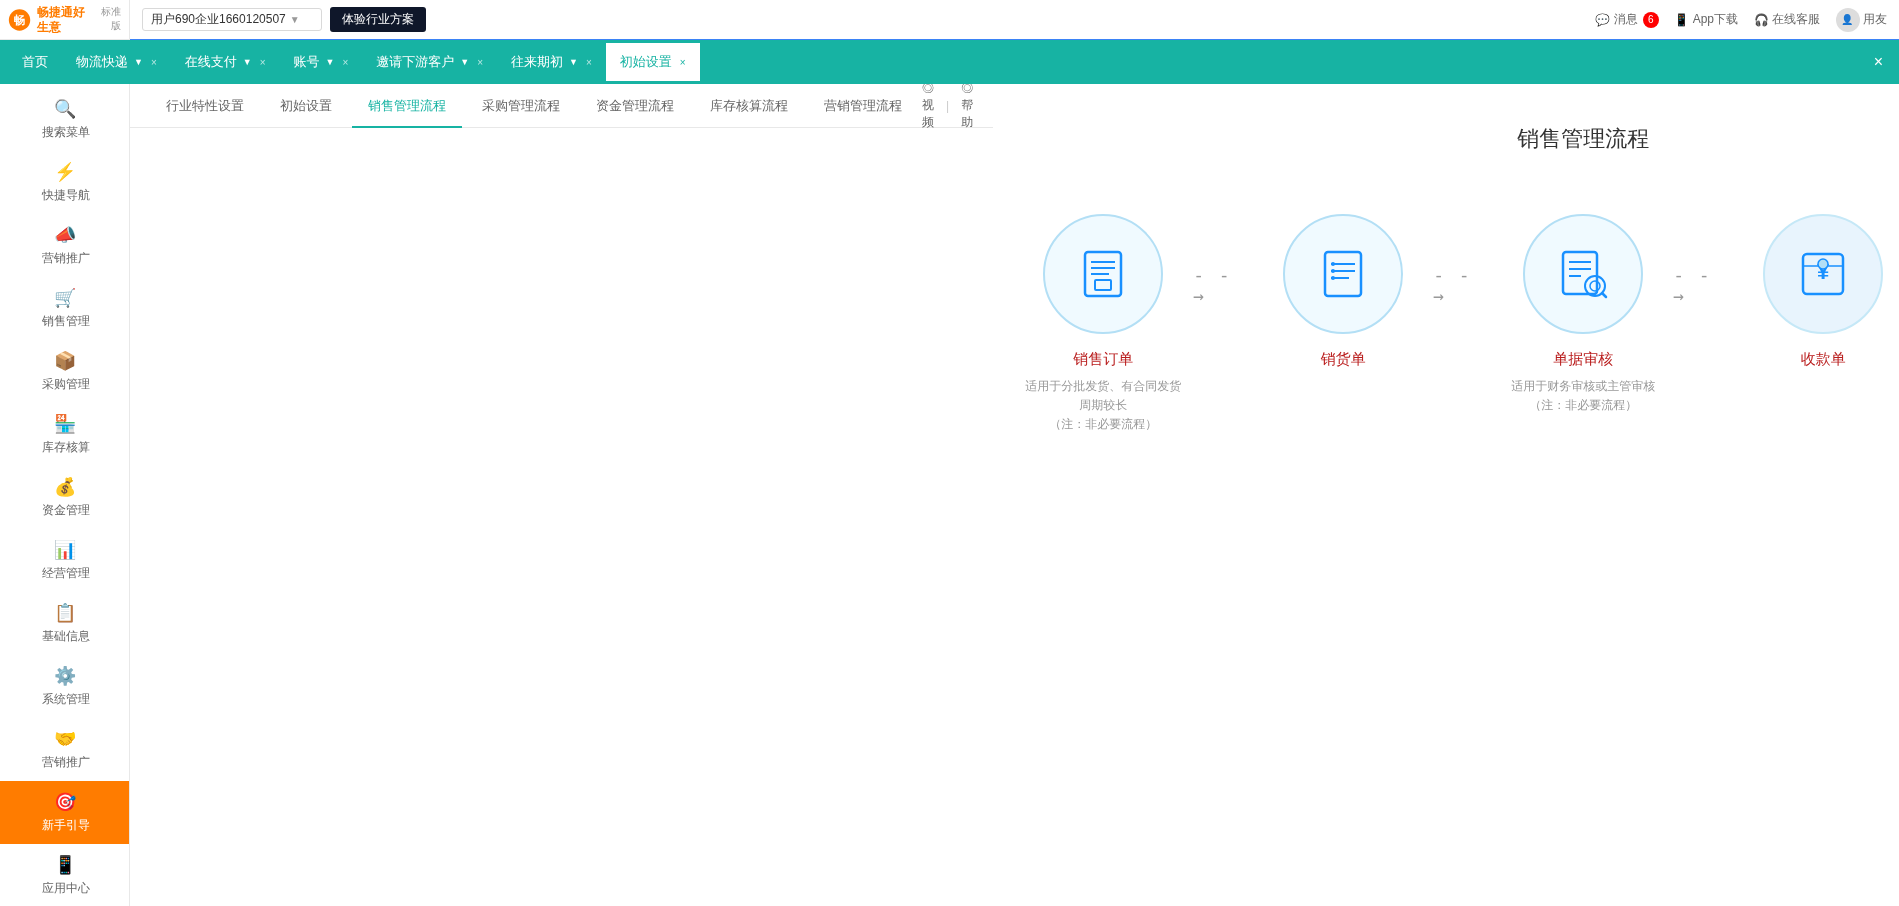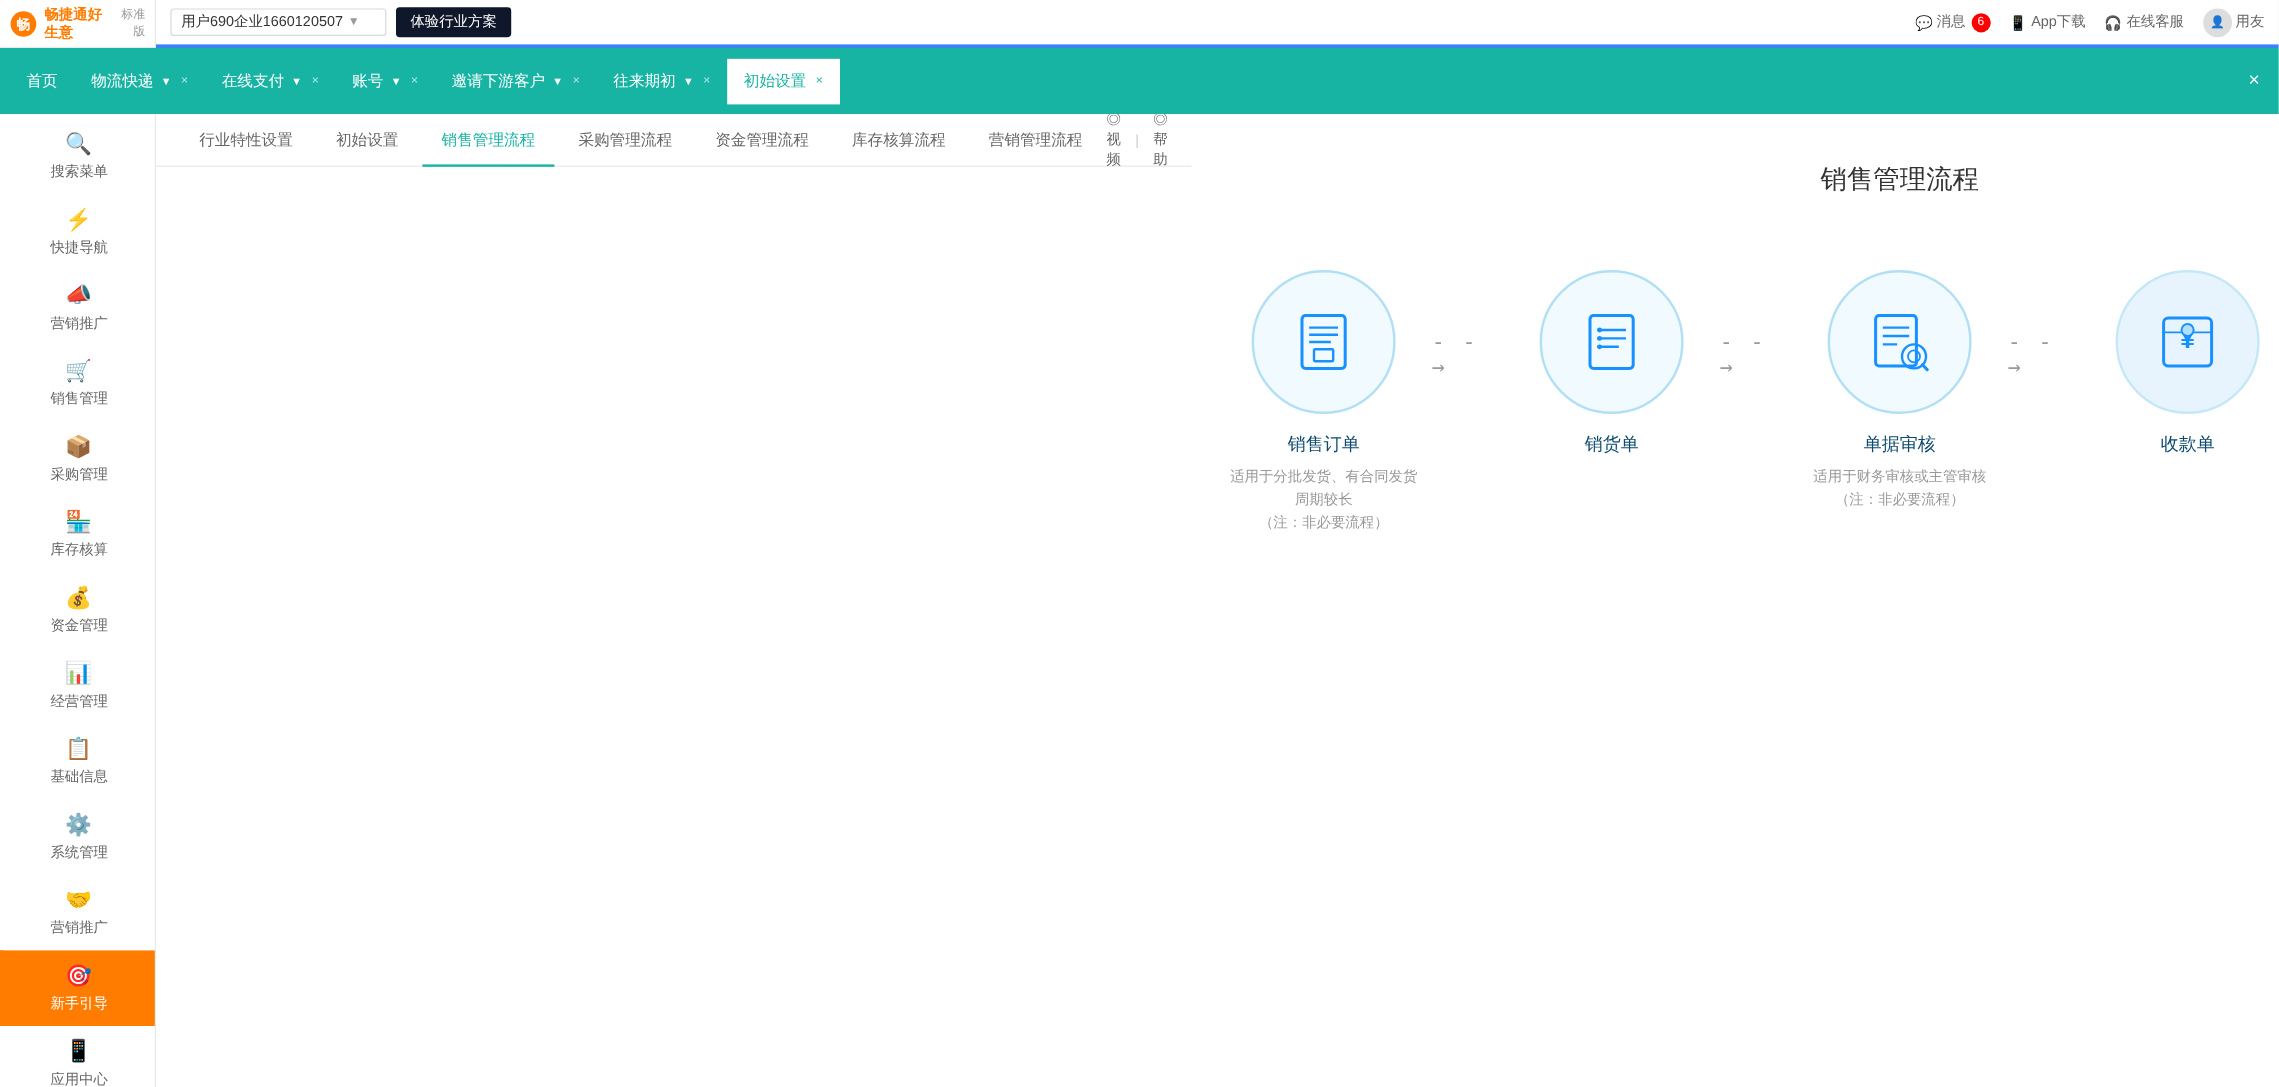--- a/index.html
+++ b/index.html
@@ -2,42 +2,42 @@
 <html><head>
   <meta charset="utf-8">
   <style>
     * { margin: 0; padding: 0; box-sizing: border-box; }
     body { font-family: 'Microsoft YaHei', Arial, sans-serif; font-size: 13px; background: #f5f5f5; color: #333; width: 1899px; min-height: 906px; overflow-x: hidden; }
 
     
     .top-header {
       display: flex; align-items: center; justify-content: space-between;
       background: #fff; height: 40px; padding: 0 12px;
-      border-bottom: 3px solid #3b82f6; position: relative; z-index: 100;
+      border-bottom: 1px solid #3b82f6; position: relative; z-index: 100;
     }
     .top-header-left { display: flex; align-items: center; gap: 8px; }
     .user-selector {
       display: flex; align-items: center; gap: 4px;
       border: 1px solid #d9d9d9; border-radius: 3px; padding: 2px 8px;
       font-size: 12px; cursor: pointer; background: #fff; min-width: 180px;
     }
     .user-selector .chevron { color: #999; font-size: 10px; }
     .btn-experience {
       background: #0f172a; color: #fff; border: none; border-radius: 3px;
       padding: 4px 12px; font-size: 12px; cursor: pointer;
     }
     .top-header-right { display: flex; align-items: center; gap: 16px; font-size: 12px; color: #666; }
     .top-header-right .icon-item { display: flex; align-items: center; gap: 3px; cursor: pointer; }
     .badge { background: #f00; color: #fff; border-radius: 50%; width: 16px; height: 16px; font-size: 10px; display: flex; align-items: center; justify-content: center; margin-left: 2px; }
     .avatar { width: 24px; height: 24px; border-radius: 50%; background: #ddd; display: flex; align-items: center; justify-content: center; font-size: 10px; }
 
     
     .nav-tabs {
       display: flex; align-items: center;
-      background: #17b3a3; height: 55px; padding: 0 8px;
+      background: #17b3a3; height: 44px; padding: 0 8px;
     }
     .nav-tab {
       display: flex; align-items: center; gap: 4px;
       padding: 0 14px; height: 38px; color: #fff; font-size: 13px;
       cursor: pointer; position: relative; white-space: nowrap;
     }
     .nav-tab.active { background: #fff; color: #17b3a3; }
     .nav-tab .close-icon { font-size: 10px; color: rgba(255,255,255,0.7); margin-left: 4px; }
     .nav-tab.active .close-icon { color: #17b3a3; }
     .nav-tab .dropdown-arrow { font-size: 9px; margin-left: 2px; }
@@ -91,21 +91,21 @@
       display: flex; align-items: flex-start; justify-content: center; gap: 0;
     }
     .process-step { display: flex; flex-direction: column; align-items: center; width: 180px; }
     .process-circle {
       width: 120px; height: 120px; border-radius: 50%;
       border: 2px solid #b3dff5; background: #f0faff;
       display: flex; align-items: center; justify-content: center;
       font-size: 48px; color: #1890ff;
     }
     .process-circle.lighter { background: #e8f4fd; border-color: #c5e8f7; }
-    .process-step-name { font-size: 15px; color: #0c4a6e; margin-top: 16px; font-weight: 500; }
+    .process-step-name { font-size: 15px; color: #b91c1c; margin-top: 16px; font-weight: 500; }
     .process-step-desc { font-size: 12px; color: #999; margin-top: 8px; text-align: center; line-height: 1.6; max-width: 160px; }
 
     .process-arrow {
       display: flex; align-items: center; padding-top: 50px;
       font-size: 18px; color: #999; width: 60px; justify-content: center;
     }
 
     
     .logo-area {
       width: 130px; height: 40px; background: #fff;

